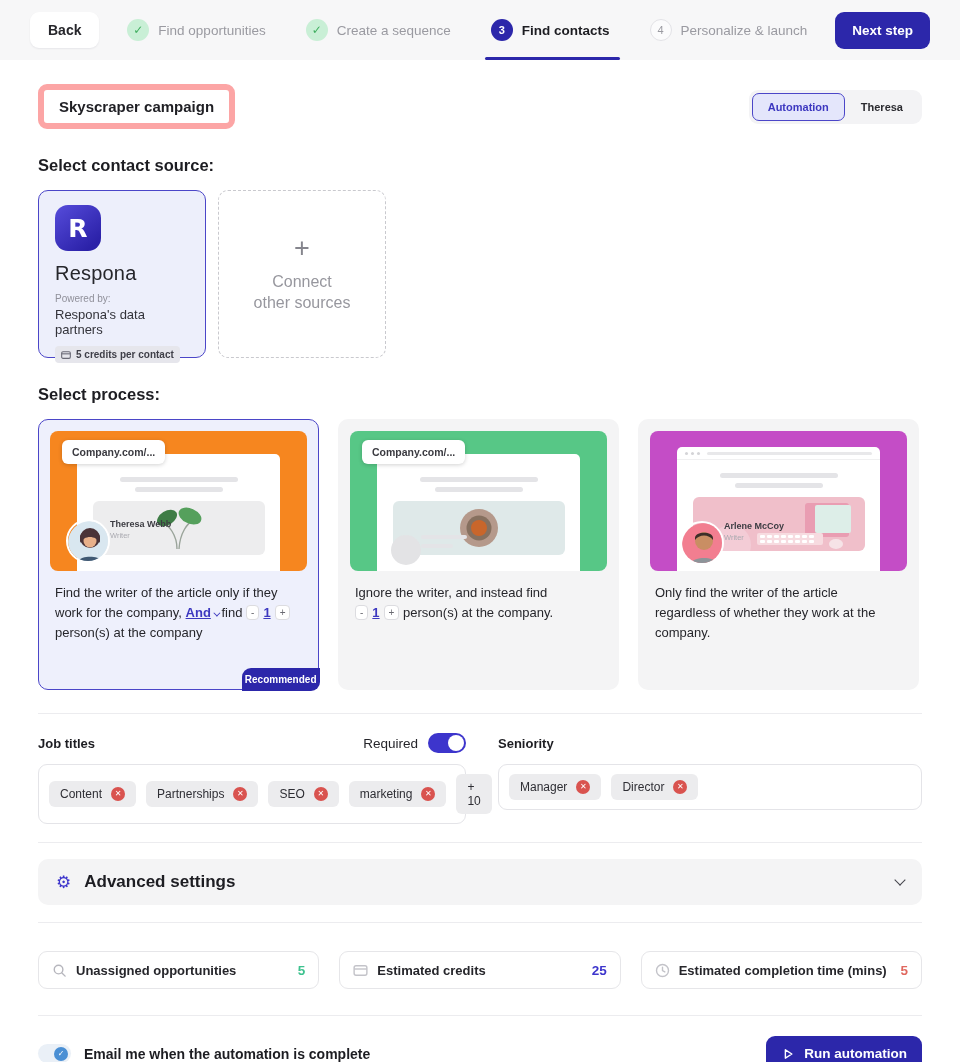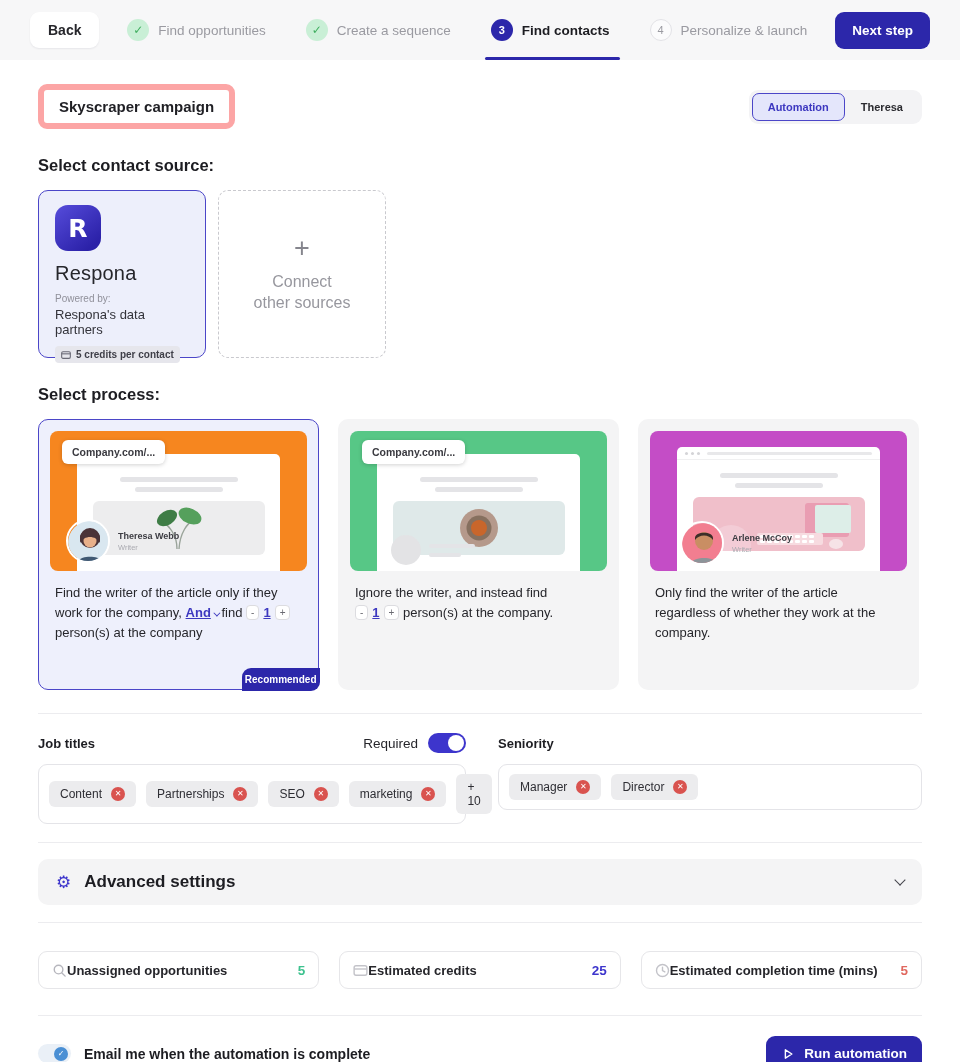--- a/index.html
+++ b/index.html
@@ -87,21 +87,21 @@
   .chrome-bar { height:13px; border-bottom:1px solid #f0f0f1; display:flex; align-items:center; gap:3px; padding:0 8px; }
   .chrome-dot { width:3px; height:3px; border-radius:50%; background:#d4d4d7; }
   .chrome-url { flex:1; height:3px; background:#e8e8ea; border-radius:2px; margin-left:4px; }
   .url-chip {
     position:absolute; left:12px; top:9px; z-index:3; background:#fff;
     border-radius:6px; padding:6px 10px; font-size:10.5px; font-weight:700; color:#3a3a40;
     box-shadow:0 1px 4px rgba(0,0,0,.18);
   }
   .gline { background:#e4e4e7; border-radius:3px; height:5px; margin:0 auto; }
   .content-card { width:172px; height:54px; border-radius:6px; margin:9px auto 0; display:flex; align-items:center; justify-content:center; overflow:hidden; }
-  .avatar-row { position:absolute; left:16px; bottom:8px; display:flex; align-items:center; gap:8px; z-index:3; }
+  .avatar-row { position:absolute; left:16px; bottom:8px; display:flex; z-index:3; }
   .avatar { width:44px; height:44px; border-radius:50%; border:2px solid #fff; overflow:hidden; flex:0 0 44px; }
   .person-name { font-size:9px; font-weight:700; color:#3c3c42; }
   .person-role { font-size:7.5px; color:#ababb1; margin-top:2px; }
   .ph-line { height:4px; background:#e4e4e7; border-radius:2px; }
   .process-text { padding:12px 5px 0; font-size:13px; line-height:1.55; color:#26262b; }
   .and-link { color:#3d38c0; font-weight:700; text-decoration:underline; cursor:pointer; white-space:nowrap; }
   .mini-caret { display:inline-block; width:5px; height:5px; border-right:1.5px solid #3d38c0; border-bottom:1.5px solid #3d38c0; transform:rotate(45deg) translateY(-2px); margin-left:2px; }
   .step-btn {
     display:inline-block; border:1px solid #dcdce0; background:#fff; border-radius:4px;
     font-size:10px; line-height:13px; padding:0 4px; color:#6a6a72; cursor:pointer; vertical-align:1px;
@@ -134,21 +134,21 @@
     display:flex; align-items:center; gap:13px; padding:0 18px; cursor:pointer;
   }
   .gear { color:var(--accent); font-size:17px; line-height:1; }
   .advanced-label { font-size:17px; font-weight:700; color:#1d1d22; flex:1; }
   .chev { width:8px; height:8px; border-right:1.8px solid #44444b; border-bottom:1.8px solid #44444b; transform:rotate(45deg); margin-top:-4px; cursor:pointer; }
   .divider.d3 { margin-top:17px; }
   
   .stats-row { display:flex; gap:20px; margin:28px 0 0; }
   .stat-card {
     flex:1; border:1px solid #e6e6e9; border-radius:9px; height:38px;
-    display:flex; align-items:center; padding:0 13px; background:#fff;
+    display:flex; align-items:center; gap:9px; padding:0 13px; background:#fff;
   }
   .stat-label { font-size:13px; font-weight:700; color:#26262b; flex:1; }
   .stat-value { font-size:13.5px; font-weight:700; }
   .stat-value.green { color:var(--stat-green); }
   .stat-value.indigo { color:var(--accent); }
   .stat-value.red { color:var(--stat-red); }
   .divider.d4 { margin-top:26px; }
   
   .footer { display:flex; align-items:center; justify-content:space-between; padding:20px 0 0; }
   .email-wrap { display:flex; align-items:center; gap:13px; }

